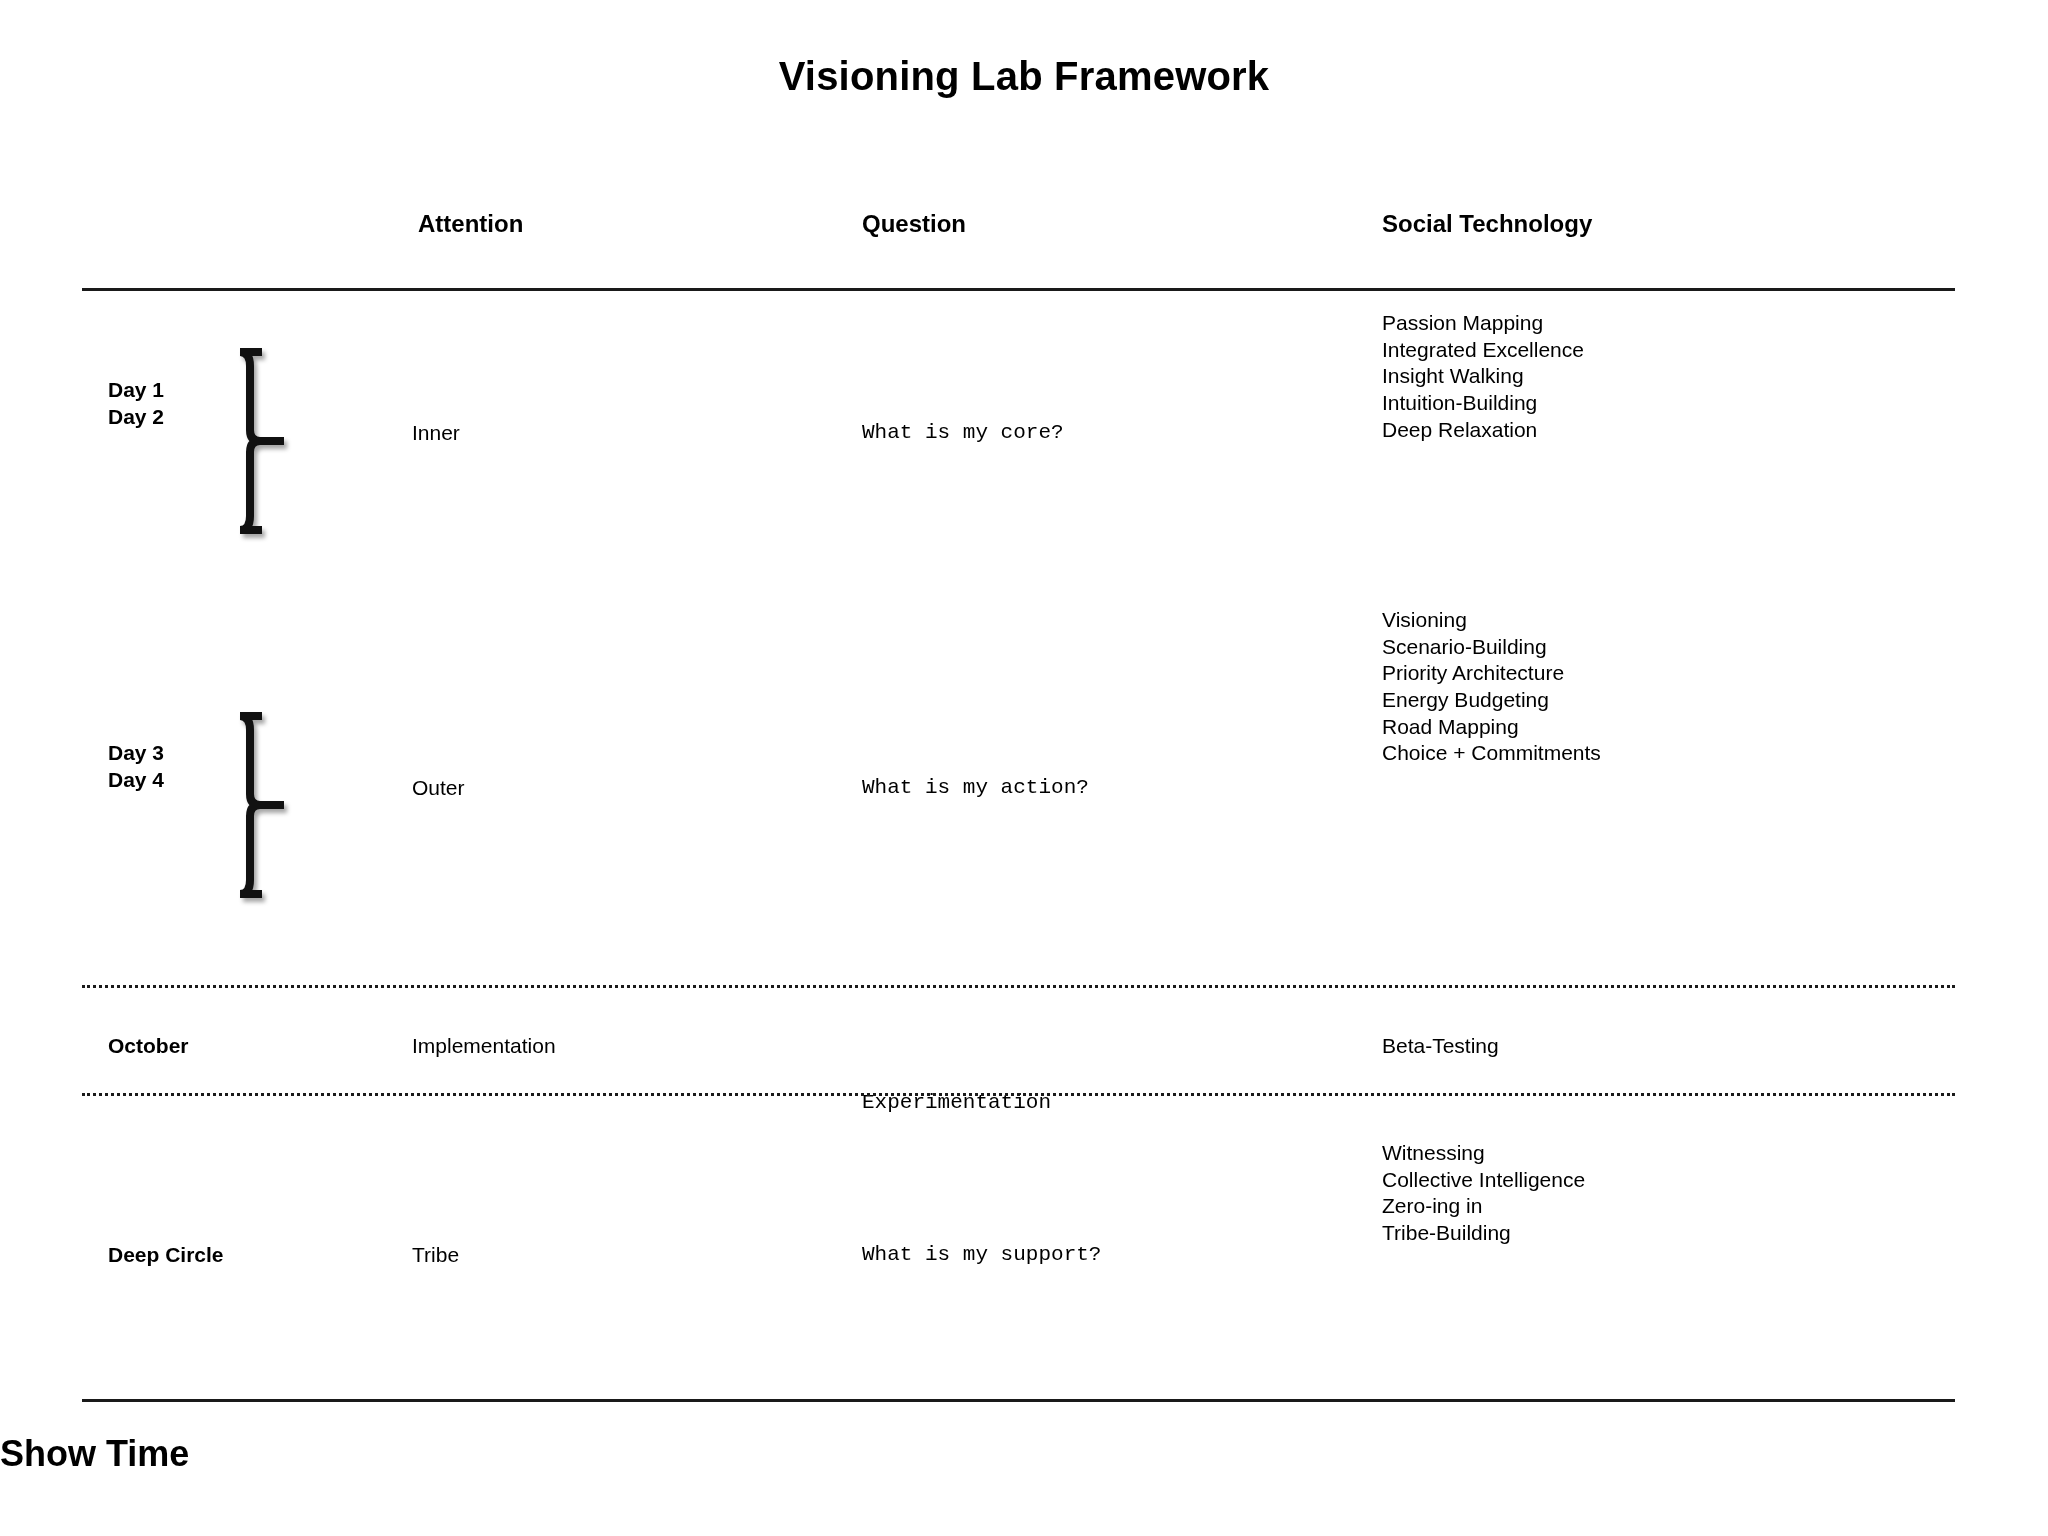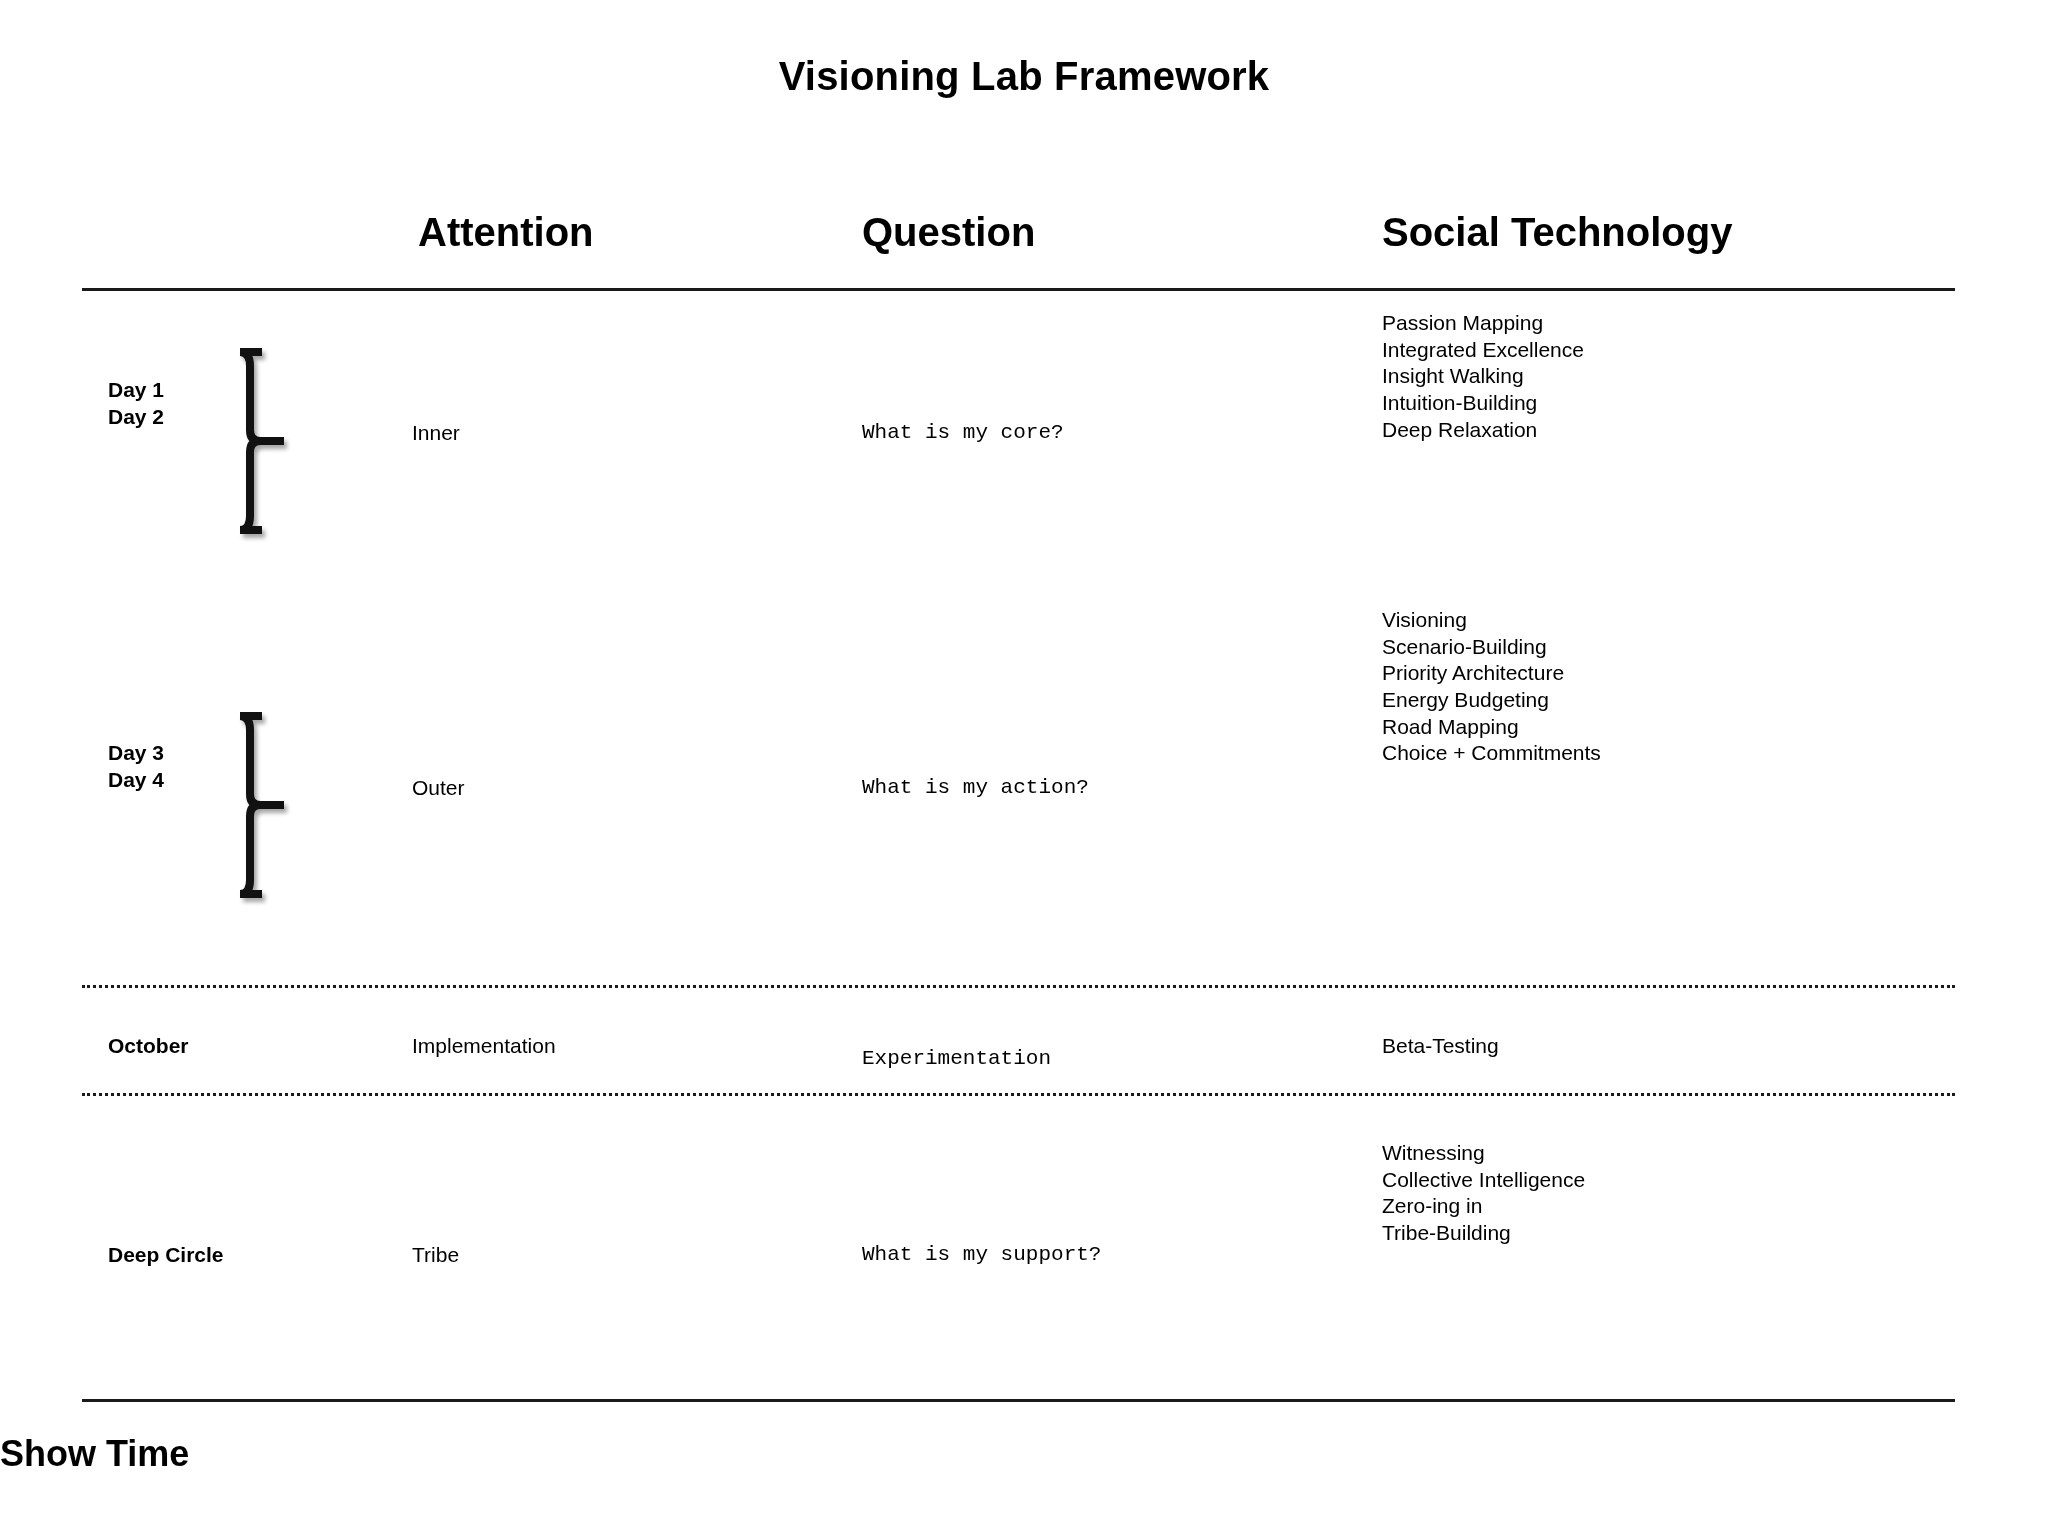--- a/index.html
+++ b/index.html
@@ -36,21 +36,21 @@
   
   .header-row {
     position: absolute;
     top: 210px;
     left: 0;
     width: 2048px;
     height: 50px;
   }
   .col-head {
     position: absolute;
-    font-size: 40px;
+    font-size: 24px;
     font-weight: bold;
     white-space: nowrap;
   }
   .col-head.attention { left: 418px; }
   .col-head.question  { left: 862px; }
   .col-head.social    { left: 1382px; }
 
   
   .rule {
     position: absolute;
@@ -153,21 +153,21 @@
 Scenario-Building
 Priority Architecture
 Energy Budgeting
 Road Mapping
 Choice + Commitments</div>
 
   <div class="rule-dotted rule-dot-1"></div>
 
   <div class="cell bold c-label" style="top:1033px">October</div>
   <div class="cell c-attention" style="top:1033px">Implementation</div>
-  <div class="cell c-question" style="top:1046px">Experimentation</div>
+  <div class="cell c-question" style="top:1090px">Experimentation</div>
   <div class="cell c-social" style="top:1033px">Beta-Testing</div>
 
   <div class="rule-dotted rule-dot-2"></div>
 
   <div class="cell bold c-label" style="top:1242px">Deep Circle</div>
   <div class="cell c-attention" style="top:1242px">Tribe</div>
   <div class="cell c-question" style="top:1242px">What is my support?</div>
   <div class="cell c-social" style="top:1140px">Witnessing
 Collective Intelligence
 Zero-ing in

